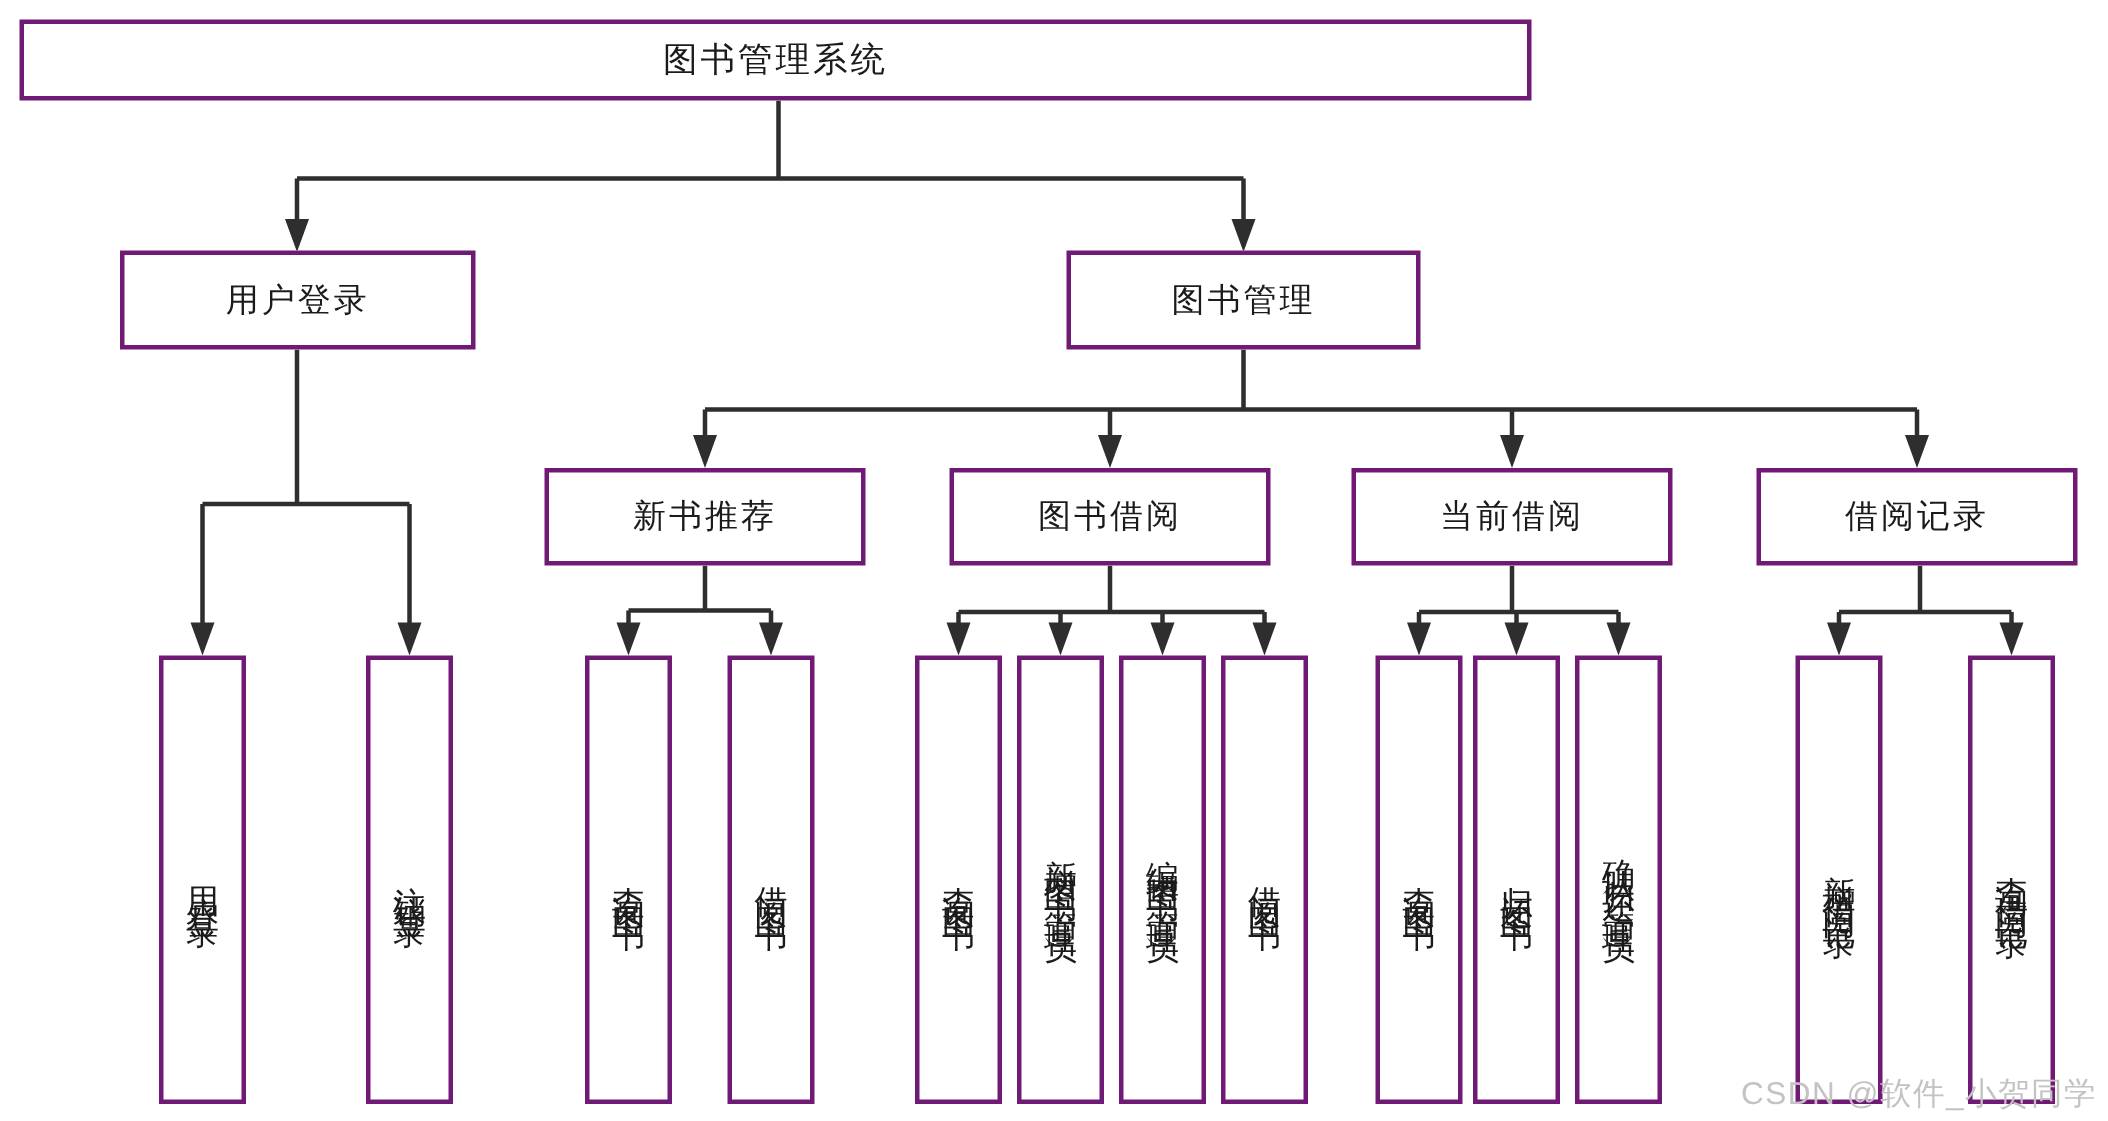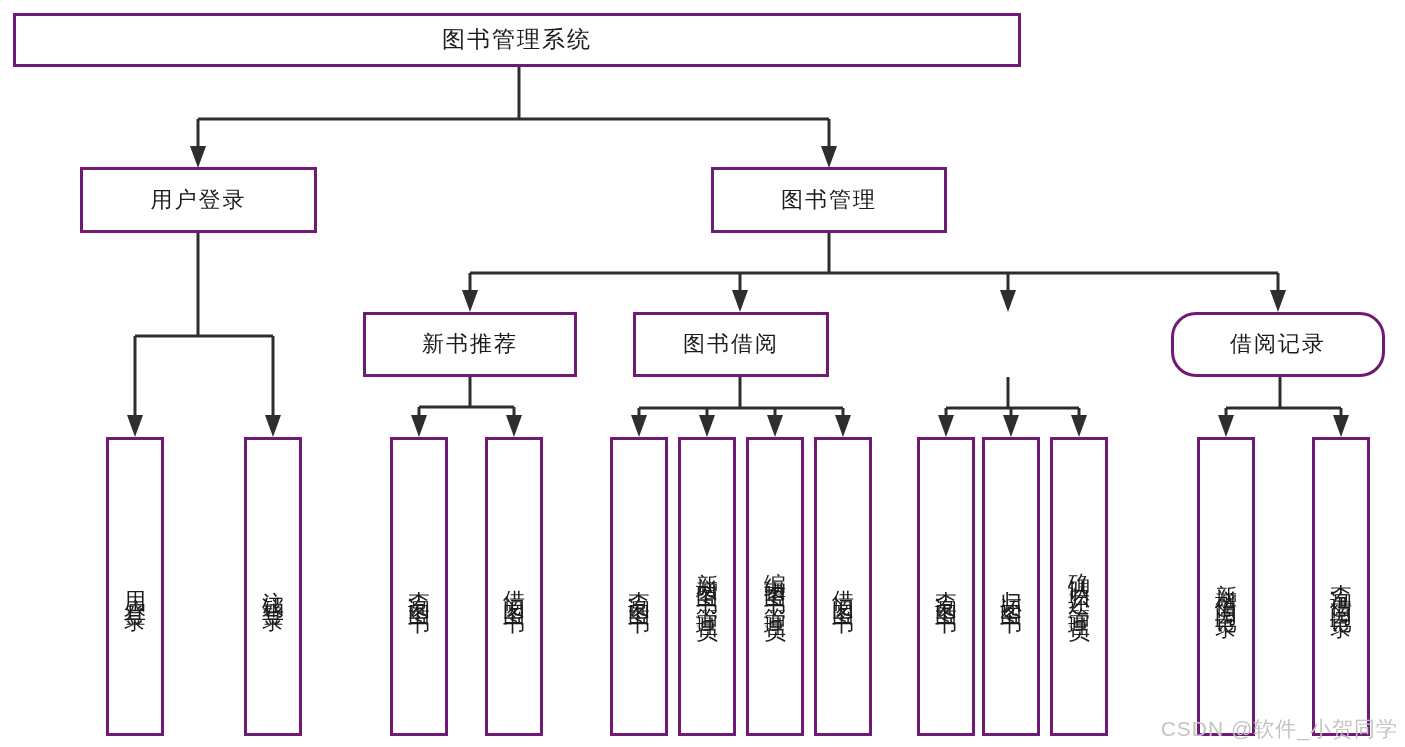--- a/index.html
+++ b/index.html
@@ -61,22 +61,23 @@
       <polygon points="1333,415 1349,415 1341,437"></polygon>
     </g>
   </svg>
 
   <div class="node title" style="left:13px; top:13px; width:1008px; height:54px;">图书管理系统</div>
 
   <div class="node" style="left:80px; top:167px; width:237px; height:66px;">用户登录</div>
   <div class="node" style="left:363px; top:312px; width:214px; height:65px;">新书推荐</div>
 
   <div class="node" style="left:711px; top:167px; width:236px; height:66px;">图书管理</div>
-  <div class="node" style="left:633px; top:312px; width:196px; height:65px;">图书借阅</div>
-  <div class="node" style="left:1171px; top:312px; width:214px; height:65px;border-radius:25px;">借阅记录</div>
+  <div class="node" style="left:633px; top:312px; width:214px; height:65px;">图书借阅</div>
+  <div class="node" style="left:901px; top:312px; width:214px; height:65px;">当前借阅</div>
+  <div class="node" style="left:1171px; top:312px; width:214px; height:65px;">借阅记录</div>
 
   <div class="node v" style="left:106px; top:437px; width:58px; height:299px;">用户登录</div>
   <div class="node v" style="left:244px; top:437px; width:58px; height:299px;">注销登录</div>
 
   <div class="node v" style="left:390px; top:437px; width:58px; height:299px;">查询图书</div>
   <div class="node v" style="left:485px; top:437px; width:58px; height:299px;">借阅图书</div>
 
   <div class="node v" style="left:610px; top:437px; width:58px; height:299px;">查询图书</div>
   <div class="node v" style="left:678px; top:437px; width:58px; height:299px;">新增图书（管理员）</div>
   <div class="node v" style="left:746px; top:437px; width:58px; height:299px;">编辑图书（管理员）</div>

